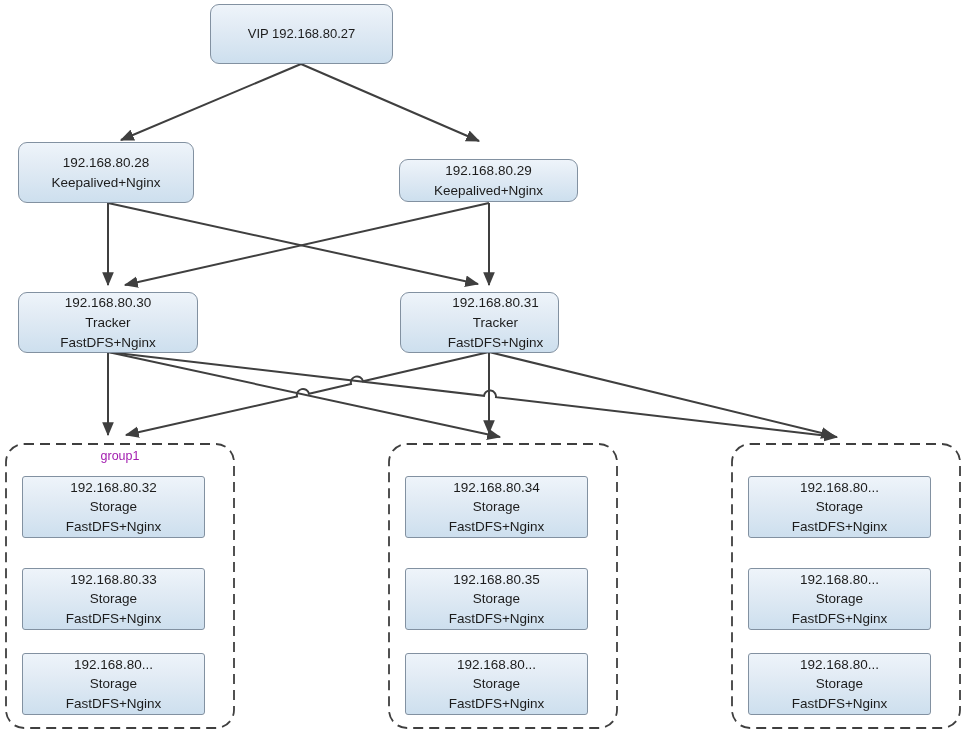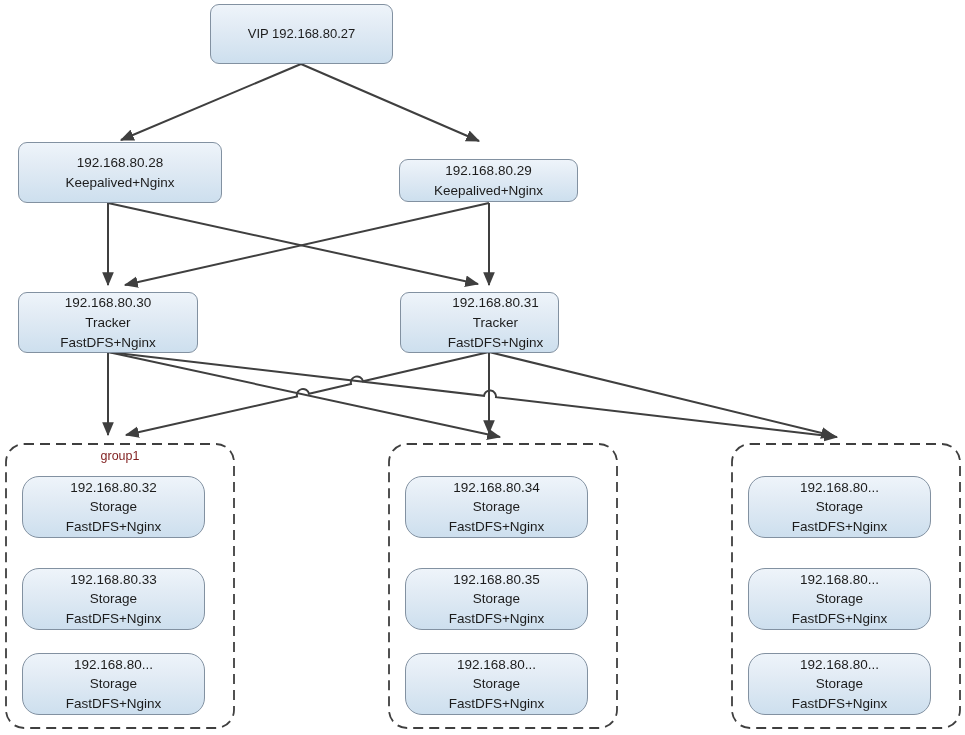--- a/index.html
+++ b/index.html
@@ -13,25 +13,25 @@
     border:1.4px solid #8291a1;border-radius:9px;
     background:linear-gradient(180deg,#eef4fa 0%,#e3ecf5 35%,#cddfee 100%);
     display:flex;flex-direction:column;align-items:center;justify-content:center;
     text-align:center;
   }
   .node .ln{font-size:13.5px;line-height:20px;white-space:nowrap;}
   .node.vip .ln{font-size:13px;}
   .group{position:absolute;box-sizing:border-box;width:230px;height:286px;}
   .group-title{
     position:absolute;top:6px;left:0;width:100%;text-align:center;
-    font-size:12.5px;color:#7f1d1d;
+    font-size:12.5px;color:#a21caf;
   }
   .storage{
     position:absolute;left:17px;width:183px;height:62px;box-sizing:border-box;
-    border:1.4px solid #8291a1;border-radius:17px;
+    border:1.4px solid #8291a1;border-radius:3px;
     background:linear-gradient(180deg,#eef4fa 0%,#e3ecf5 35%,#cddfee 100%);
     display:flex;flex-direction:column;align-items:center;justify-content:center;
     text-align:center;
   }
   .storage .ln{font-size:13.5px;line-height:19.5px;white-space:nowrap;}
 </style>
 </head>
 <body>
 
 <div class="canvas">
@@ -62,21 +62,21 @@
       <path d="M489,352 L489,433" marker-end="url(#ah)"></path>
       <path d="M489,352 L363,381.2 A6,6 0 0 0 351,384 L309,393.7 A6,6 0 0 0 297,396.5 L126,435" marker-end="url(#ah)"></path>
       <path d="M489,352 L834,436" marker-end="url(#ah)"></path>
     </g>
   </svg>
 
   <div class="node vip" style="left:210px;top:4px;width:183px;height:60px;">
     <div class="ln">VIP 192.168.80.27</div>
   </div>
 
-  <div class="node" style="left:18px;top:142px;width:204px;height:61px;">
+  <div class="node" style="left:18px;top:142px;width:176px;height:61px;">
     <div class="ln">192.168.80.28</div>
     <div class="ln">Keepalived+Nginx</div>
   </div>
   <div class="node" style="left:399px;top:159px;width:179px;height:43px;">
     <div class="ln">192.168.80.29</div>
     <div class="ln">Keepalived+Nginx</div>
   </div>
 
   <div class="node" style="left:18px;top:292px;width:180px;height:61px;">
     <div class="ln">192.168.80.30</div>

